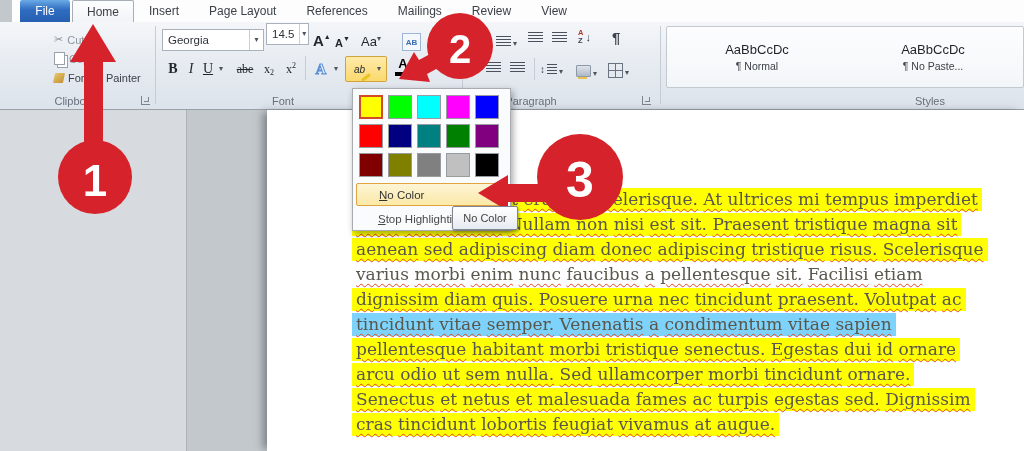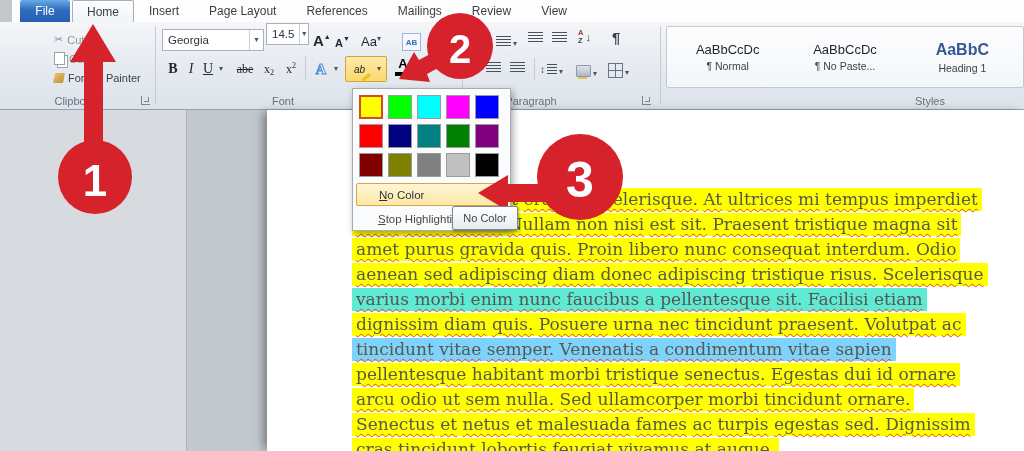--- a/index.html
+++ b/index.html
@@ -237,37 +237,32 @@
 
     <div id="styles-gallery">
         <div class="style-card s0">
           <div class="style-prev">AaBbCcDc</div>
           <div class="style-name">¶ Normal</div>
         </div>
         <div class="style-card s1">
           <div class="style-prev">AaBbCcDc</div>
           <div class="style-name">¶ No Paste...</div>
         </div>
-        <div class="style-card s2">
-          <div class="style-prev">AaBbC</div>
-          <div class="style-name">Heading 1</div>
-        </div>
       </div>
     <div class="grouplabel" style="left:880px">Styles</div>
   </div>
 
   <div id="docarea"></div>
   <div id="leftstrip"></div>
   <div id="page"></div>
   <div id="doctext">
       <div class="dline"><span class="hl" style="background: rgb(255, 255, 0);"><span class="w">Vestibulum</span> <span class="w">blandit</span> <span class="w">erat</span> <span class="w">vel</span> <span class="w">scelerisque.</span> <span class="w">At</span> <span class="w">ultrices</span> <span class="w">mi</span> <span class="w">tempus</span> <span class="w">imperdiet</span></span></div>
       <div class="dline"><span class="hl" style="background: rgb(255, 255, 0);"><span class="w">nulla</span> <span class="w">malesuada.</span> <span class="w">Nullam</span> <span class="w">non</span> <span class="w">nisi</span> <span class="w">est</span> <span class="w">sit.</span> <span class="w">Praesent</span> <span class="w">tristique</span> <span class="w">magna</span> <span class="w">sit</span></span></div>
-      <div class="dline"><span class="hl" style="background: rgb(255, 255, 0);"><span class="w">amet</span> <span class="w">purus</span> <span class="w">gravida</span> <span class="w">quis.</span> <span class="w">Proin</span> <span class="w">libero</span> <span class="w">nunc</span> <span class="w">consequat</span> <span class="w">interdum.</span> <span class="w">Odio</span></span></div>
       <div class="dline"><span class="hl" style="background: rgb(255, 255, 0);"><span class="w">aenean</span> <span class="w">sed</span> <span class="w">adipiscing</span> <span class="w">diam</span> <span class="w">donec</span> <span class="w">adipiscing</span> <span class="w">tristique</span> <span class="w">risus.</span> <span class="w">Scelerisque</span></span></div>
-      <div class="dline"><span class="hl" style="background: #5eead4;"><span class="w">varius</span> <span class="w">morbi</span> <span class="w">enim</span> <span class="w">nunc</span> <span class="w">faucibus</span> <span class="w">a</span> <span class="w">pellentesque</span> <span class="w">sit.</span> <span class="w">Facilisi</span> <span class="w">etiam</span></span></div>
+      <div class="dline"><span class="hl" style="background: #ffffff;"><span class="w">varius</span> <span class="w">morbi</span> <span class="w">enim</span> <span class="w">nunc</span> <span class="w">faucibus</span> <span class="w">a</span> <span class="w">pellentesque</span> <span class="w">sit.</span> <span class="w">Facilisi</span> <span class="w">etiam</span></span></div>
       <div class="dline"><span class="hl" style="background: rgb(255, 255, 0);"><span class="w">dignissim</span> <span class="w">diam</span> <span class="w">quis.</span> <span class="w">Posuere</span> <span class="w">urna</span> <span class="w">nec</span> <span class="w">tincidunt</span> <span class="w">praesent.</span> <span class="w">Volutpat</span> <span class="w">ac</span></span></div>
       <div class="dline"><span class="hl" style="background: #7dd3fc;"><span class="w">tincidunt</span> <span class="w">vitae</span> <span class="w">semper.</span> <span class="w">Venenatis</span> <span class="w">a</span> <span class="w">condimentum</span> <span class="w">vitae</span> <span class="w">sapien</span></span></div>
       <div class="dline"><span class="hl" style="background: rgb(255, 255, 0);"><span class="w">pellentesque</span> <span class="w">habitant</span> <span class="w">morbi</span> <span class="w">tristique</span> <span class="w">senectus.</span> <span class="w">Egestas</span> <span class="w">dui</span> <span class="w">id</span> <span class="w">ornare</span></span></div>
       <div class="dline"><span class="hl" style="background: rgb(255, 255, 0);"><span class="w">arcu</span> <span class="w">odio</span> <span class="w">ut</span> <span class="w">sem</span> <span class="w">nulla.</span> <span class="w">Sed</span> <span class="w">ullamcorper</span> <span class="w">morbi</span> <span class="w">tincidunt</span> <span class="w">ornare.</span></span></div>
       <div class="dline"><span class="hl" style="background: rgb(255, 255, 0);"><span class="w">Senectus</span> <span class="w">et</span> <span class="w">netus</span> <span class="w">et</span> <span class="w">malesuada</span> <span class="w">fames</span> <span class="w">ac</span> <span class="w">turpis</span> <span class="w">egestas</span> <span class="w">sed.</span> <span class="w">Dignissim</span></span></div>
       <div class="dline"><span class="hl" style="background: rgb(255, 255, 0);"><span class="w">cras</span> <span class="w">tincidunt</span> <span class="w">lobortis</span> <span class="w">feugiat</span> <span class="w">vivamus</span> <span class="w">at</span> <span class="w">augue.</span></span></div>
     </div>
 
   <svg id="arrow2-svg" class="arrow-svg">
     <polygon class="acc-fill" points="399,79 414,52 419,60 454,41 462,55 427,74 430,82" fill="#d6222a"></polygon>

